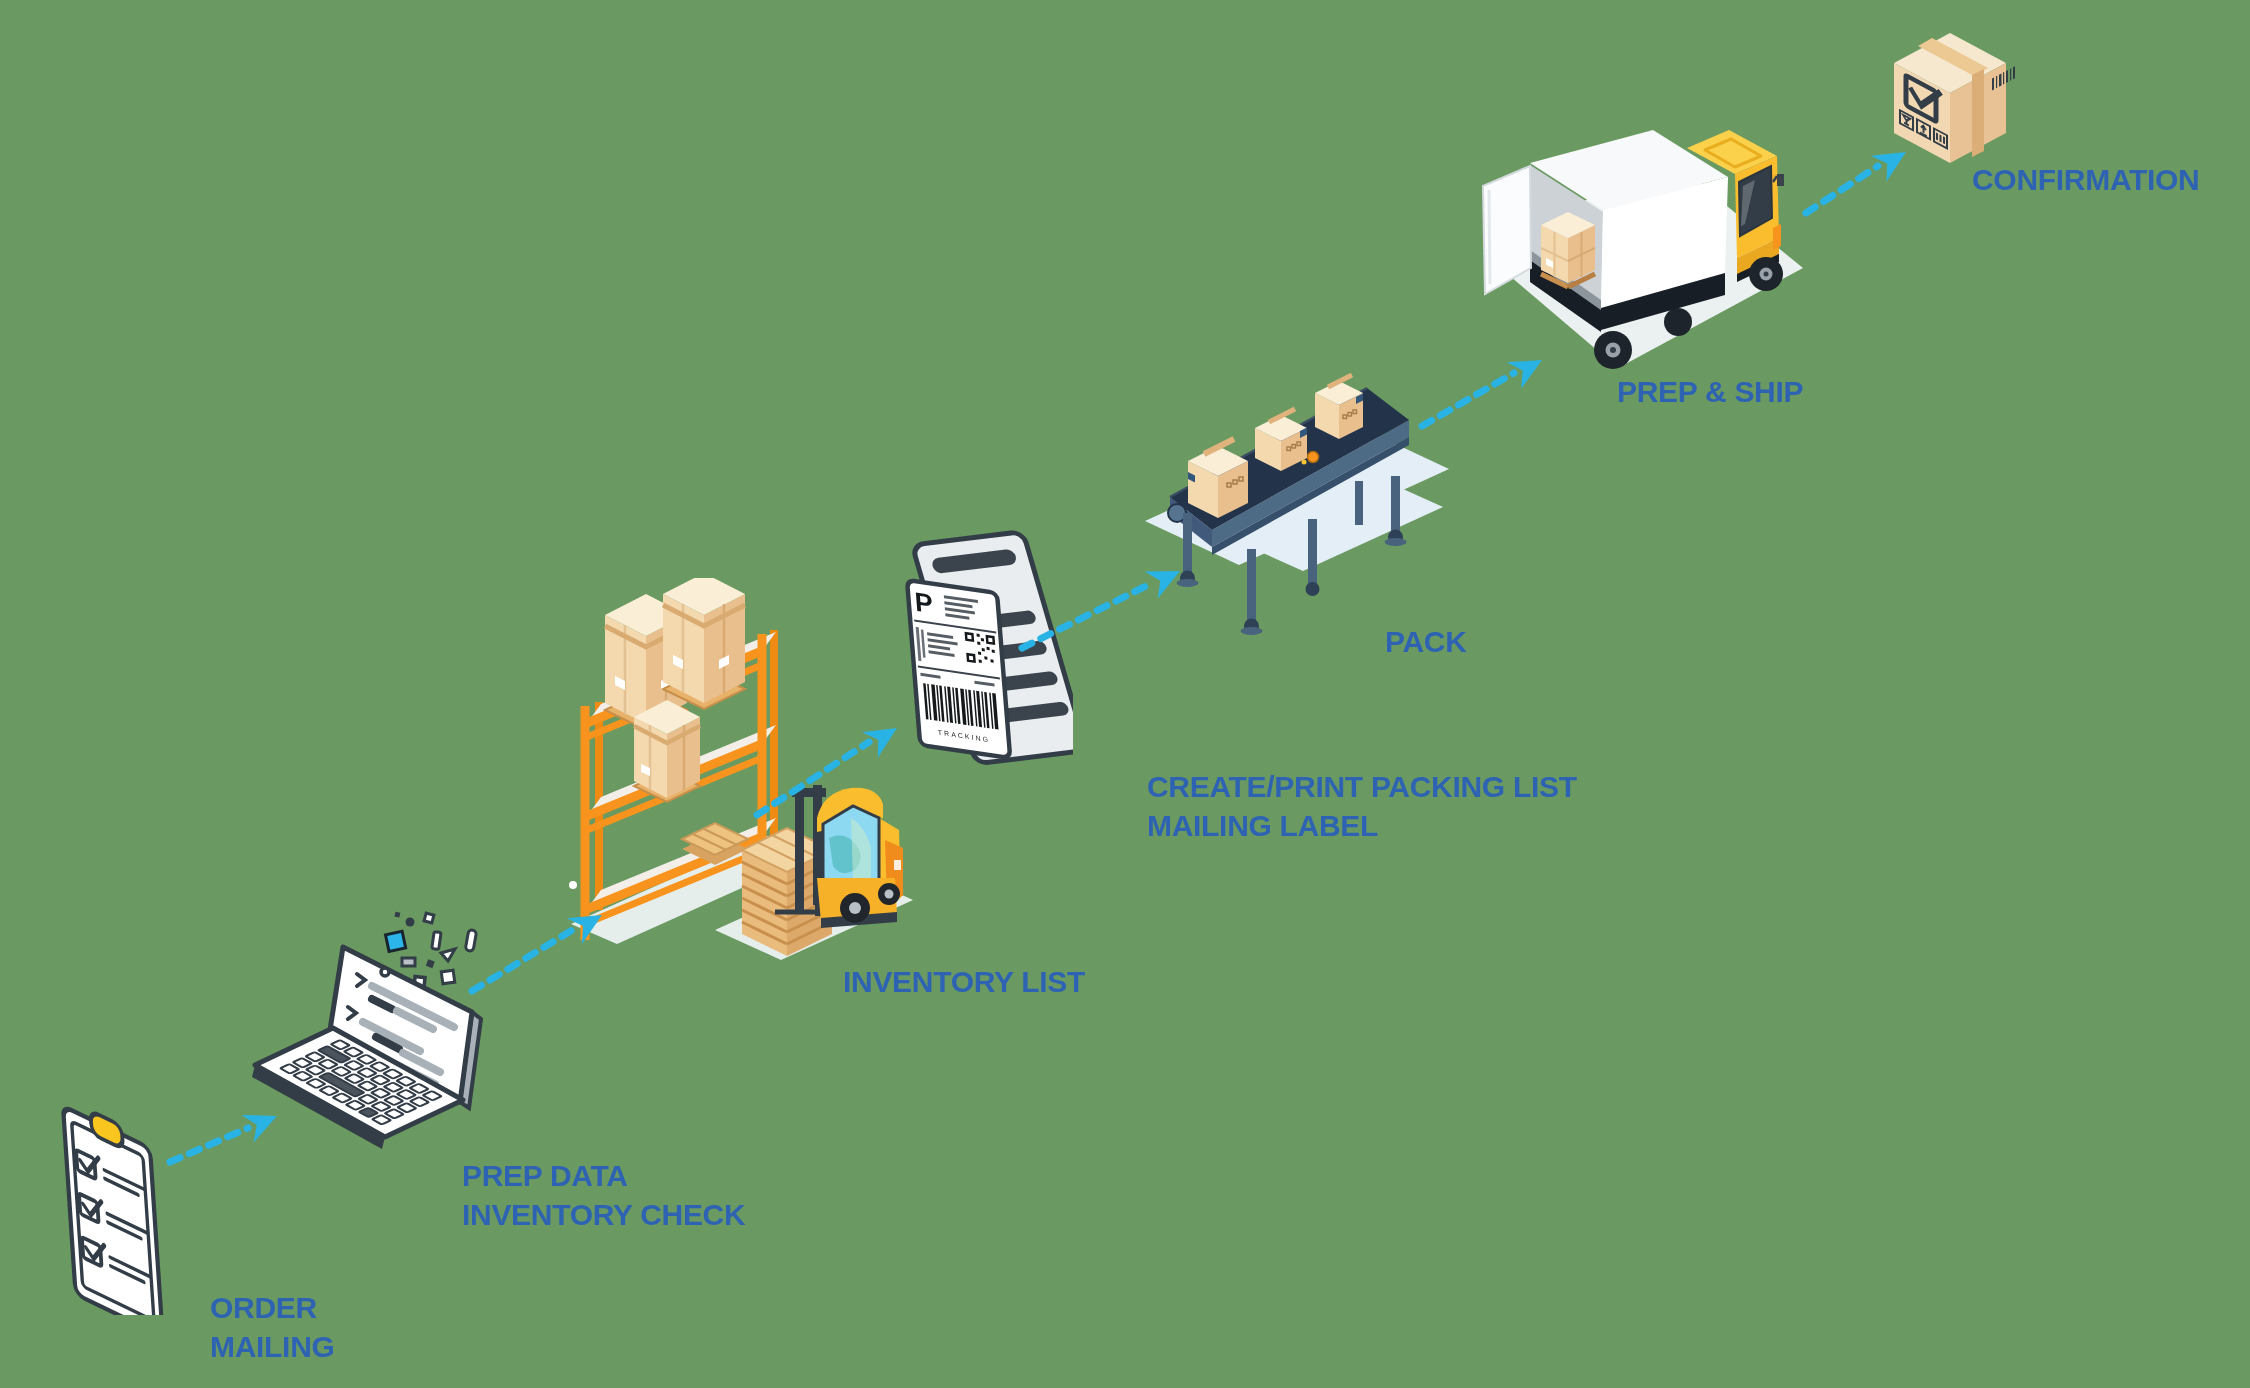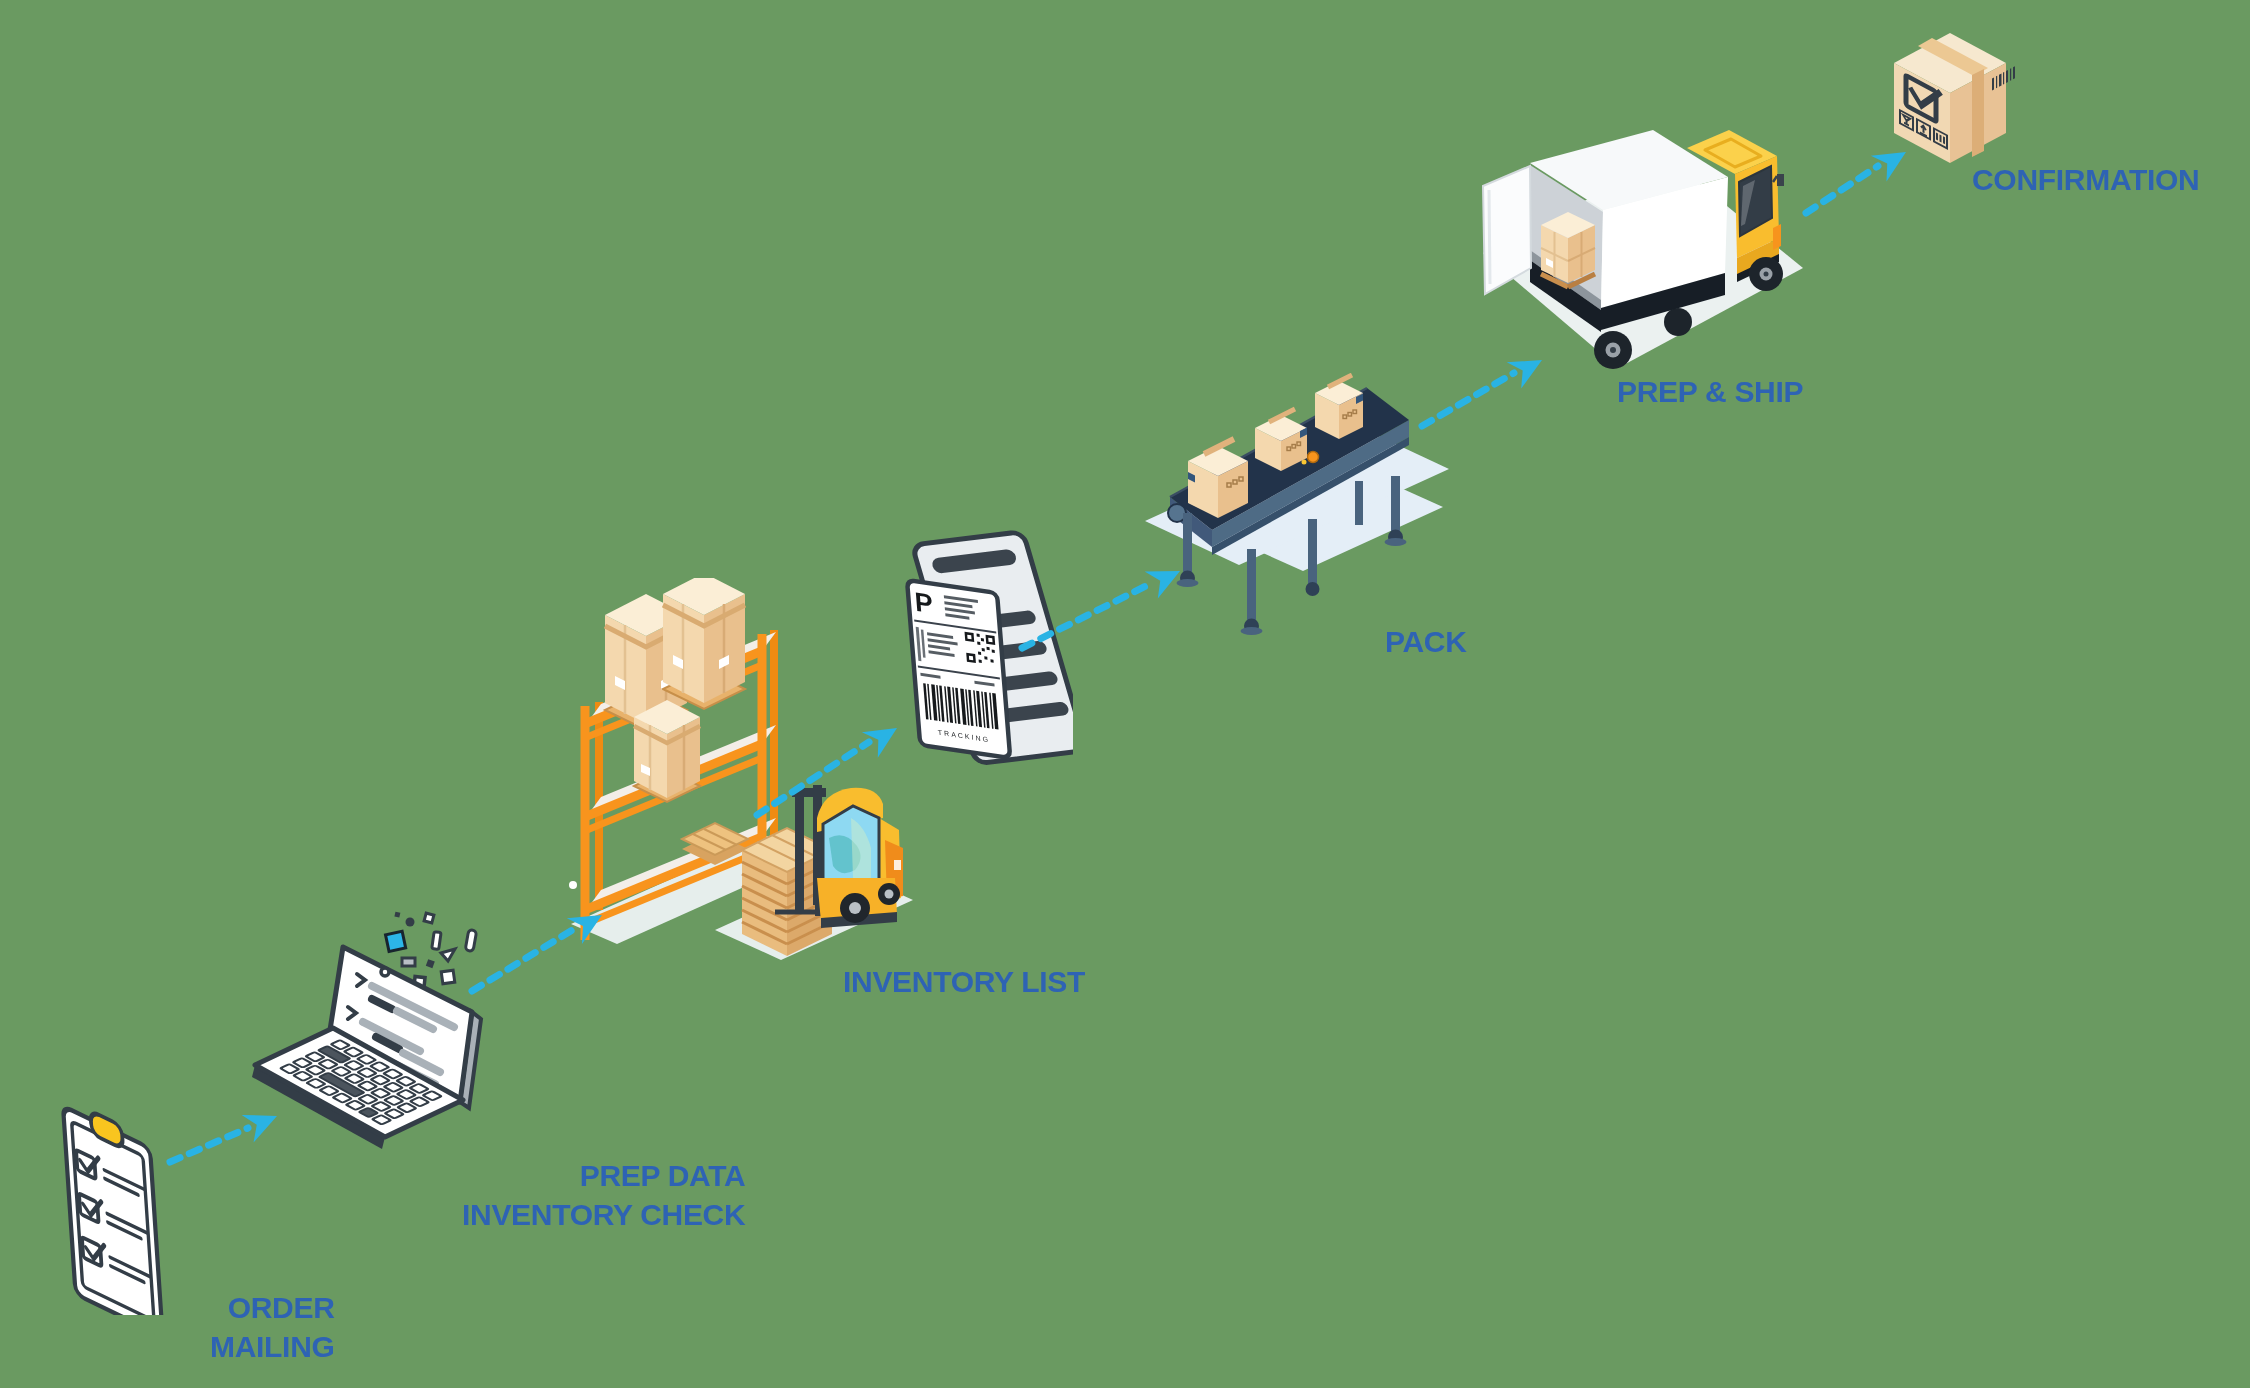--- a/index.html
+++ b/index.html
@@ -14,21 +14,21 @@
   .label{
     position:absolute;
     font-family:"Liberation Sans",sans-serif;
     font-weight:bold;
     font-size:30px;
     line-height:39px;
     letter-spacing:-0.3px;
     color:#2e63b4;
     white-space:nowrap;
   }
-  .label div{display:block;text-align:right;}
+  .label div{display:block;}
 </style>
 </head>
 <body>
 
 <div class="canvas">
 
   <svg class="art" style="left:43px;top:1090px" width="150" height="225" viewBox="0 0 150 225">
     <g transform="matrix(0.87,0.42,0.065,0.97,20,16)">
       <rect x="0" y="0" width="100" height="194" rx="10" fill="#ffffff" stroke="#333d47" stroke-width="5"></rect>
       <rect x="9" y="12" width="82" height="170" rx="5" fill="#ffffff" stroke="#333d47" stroke-width="4"></rect>
@@ -476,20 +476,24 @@
     <div>ORDER</div>
     <div>MAILING</div>
   </div>
   <div class="label" style="left:462px;top:1156px">
     <div>PREP DATA</div>
     <div>INVENTORY CHECK</div>
   </div>
   <div class="label" style="left:843px;top:962px">
     <div>INVENTORY LIST</div>
   </div>
+  <div class="label" style="left:1147px;top:767px">
+    <div>CREATE/PRINT PACKING LIST</div>
+    <div>MAILING LABEL</div>
+  </div>
   <div class="label" style="left:1385px;top:622px">
     <div>PACK</div>
   </div>
   <div class="label" style="left:1617px;top:372px">
     <div>PREP &amp; SHIP</div>
   </div>
   <div class="label" style="left:1972px;top:160px">
     <div>CONFIRMATION</div>
   </div>
 

